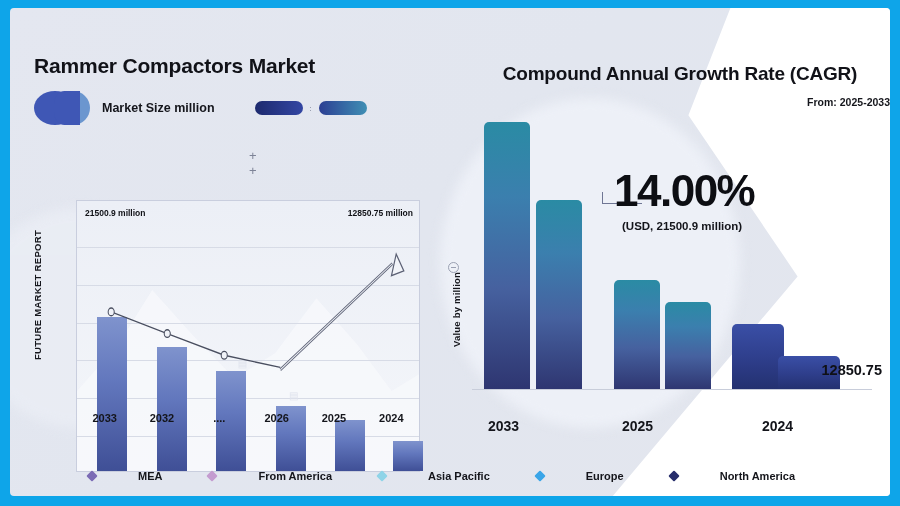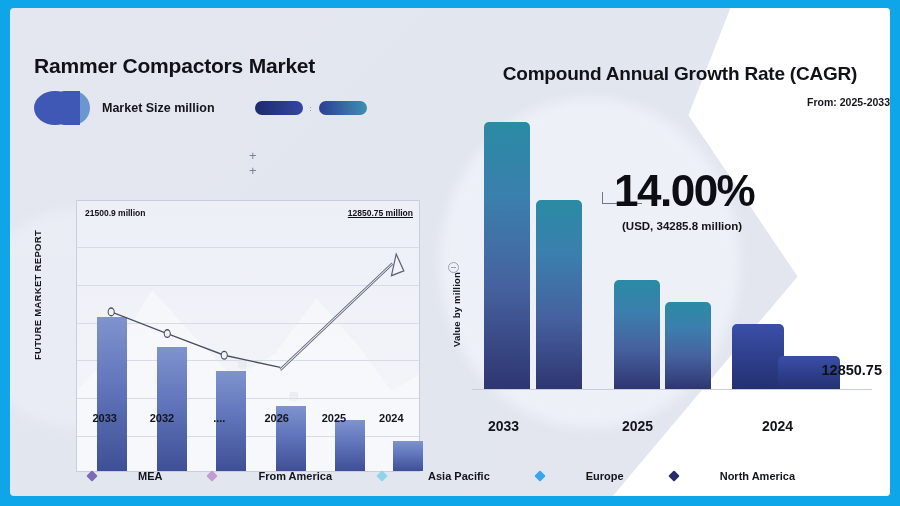--- a/index.html
+++ b/index.html
@@ -105,21 +105,21 @@
   }
   .hill {
     position:absolute; bottom:0; left:0; width:100%; height:78%;
     background:#f7f8fc; opacity:.85;
     clip-path:polygon(0% 100%, 0% 62%, 12% 40%, 22% 14%, 33% 34%, 46% 56%, 58% 44%, 70% 18%, 82% 40%, 92% 62%, 100% 54%, 100% 100%);
   }
   .lbl-left, .lbl-right {
     position:absolute; top:7px; font-size:8.5px; font-weight:bold; color:#101116;
   }
   .lbl-left { left:8px; }
-  .lbl-right { right:6px;text-decoration:underline; }
+  .lbl-right { right:6px; }
   .bars { position:absolute; left:0; right:0; bottom:0; top:0; }
   .bar {
     position:absolute; bottom:0; width:30px;
     background:linear-gradient(180deg,#7f93cd 0%,#6277bd 42%,#3f4f96 100%);
   }
   .wm { position:absolute; font-size:10px; color:#dfe3ed; }
   .trend-svg { position:absolute; left:0; top:0; width:100%; height:100%; overflow:visible; }
   .xlabels {
     position:absolute; left:38px; right:18px; top:228px;
     display:flex; justify-content:space-around;
@@ -275,21 +275,21 @@
         <div class="rbar" style="left:74px;  width:46px;  height:190px;"></div>
         <div class="rbar" style="left:152px; width:46px;  height:110px;"></div>
         <div class="rbar" style="left:203px; width:46px;  height:88px;"></div>
         <div class="rbar navy" style="left:270px; width:52px;  height:66px;"></div>
         <div class="rbar navy" style="left:316px; width:62px;  height:34px;"></div>
         <div class="rbaseline"></div>
         <div class="tick-mark" style="left:140px; bottom:270px; width:40px; height:12px;"></div>
       </div>
 
       <div class="cagr-big">14.00%</div>
-      <div class="cagr-sub">(USD, 34285.8 million)</div>
+      <div class="cagr-sub">(USD, 21500.9 million)</div>
 
       <div class="rvalue">12850.75</div>
 
       <div class="rxlabels">
         <span style="left:26px;">2033</span>
         <span style="left:160px;">2025</span>
         <span style="left:300px;">2024</span>
       </div>
     </div>
 

